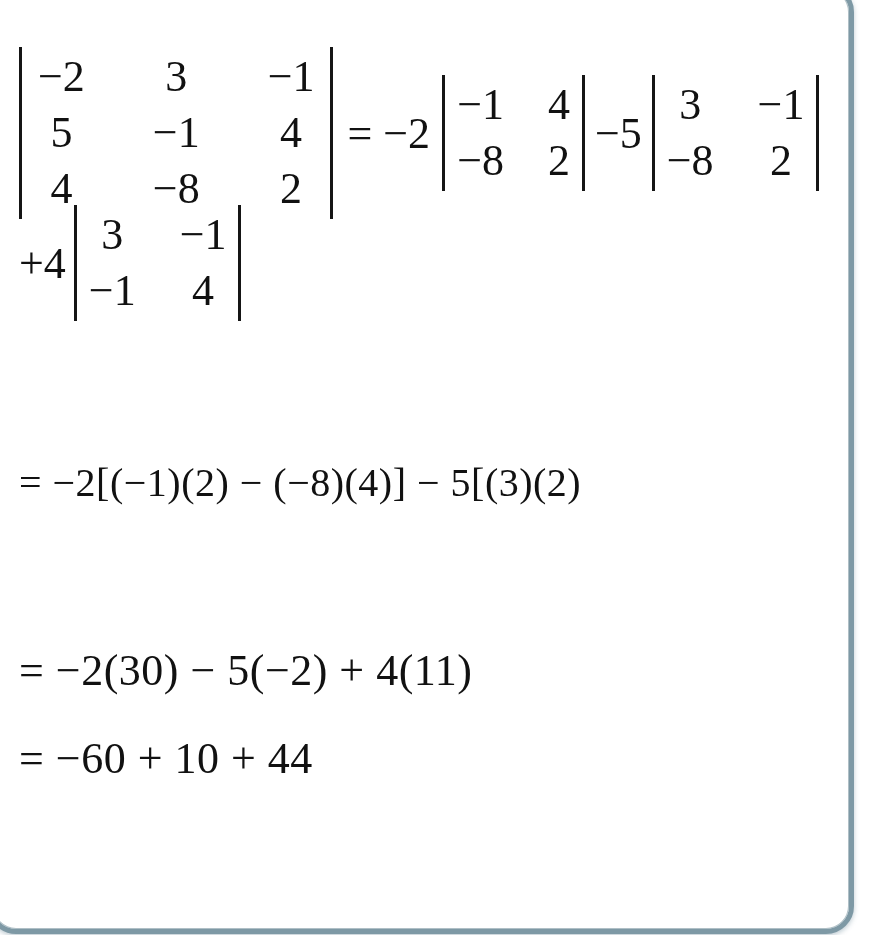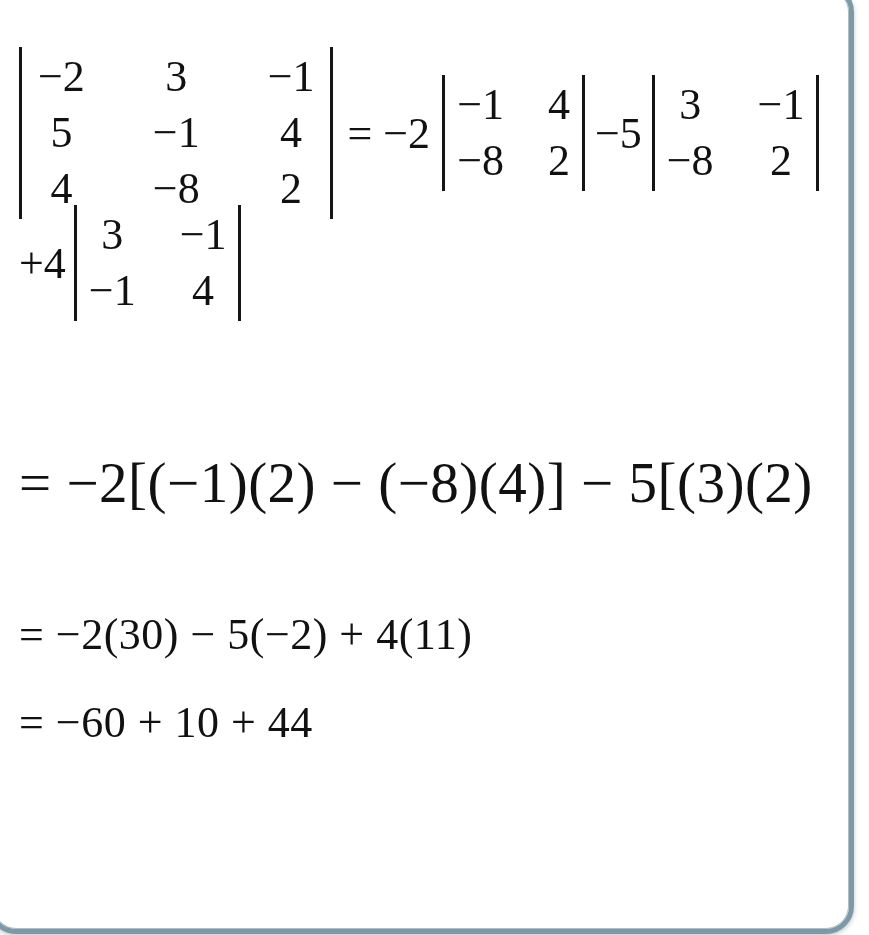--- a/index.html
+++ b/index.html
@@ -65,27 +65,27 @@
   .dgrid2 {
     grid-template-columns: repeat(2, auto);
     column-gap: 44px;
     padding: 2px 12px;
   }
   .op { white-space: pre; }
   .op-eq { margin-left: 4px; margin-right: 2px; }
 
   .eqblock {
     margin-top: 34px;
-    font-size: 57px;
+    font-size: 40px;
     line-height: 51px;
     letter-spacing: 0.5px;
     white-space: pre;
   }
   .eqline  { white-space: pre; }
-  .step    { font-size: 44px; line-height: 50px; letter-spacing: 0.5px; white-space: pre; }
+  .step    { margin-top: 36px; font-size: 44px; line-height: 50px; letter-spacing: 0.5px; white-space: pre; }
   .step-4  { margin-top: 38px; }
 </style>
 </head>
 <body>
 
 <div class="card">
   <div class="content math">
 
     <div class="mline mline-1">
 

